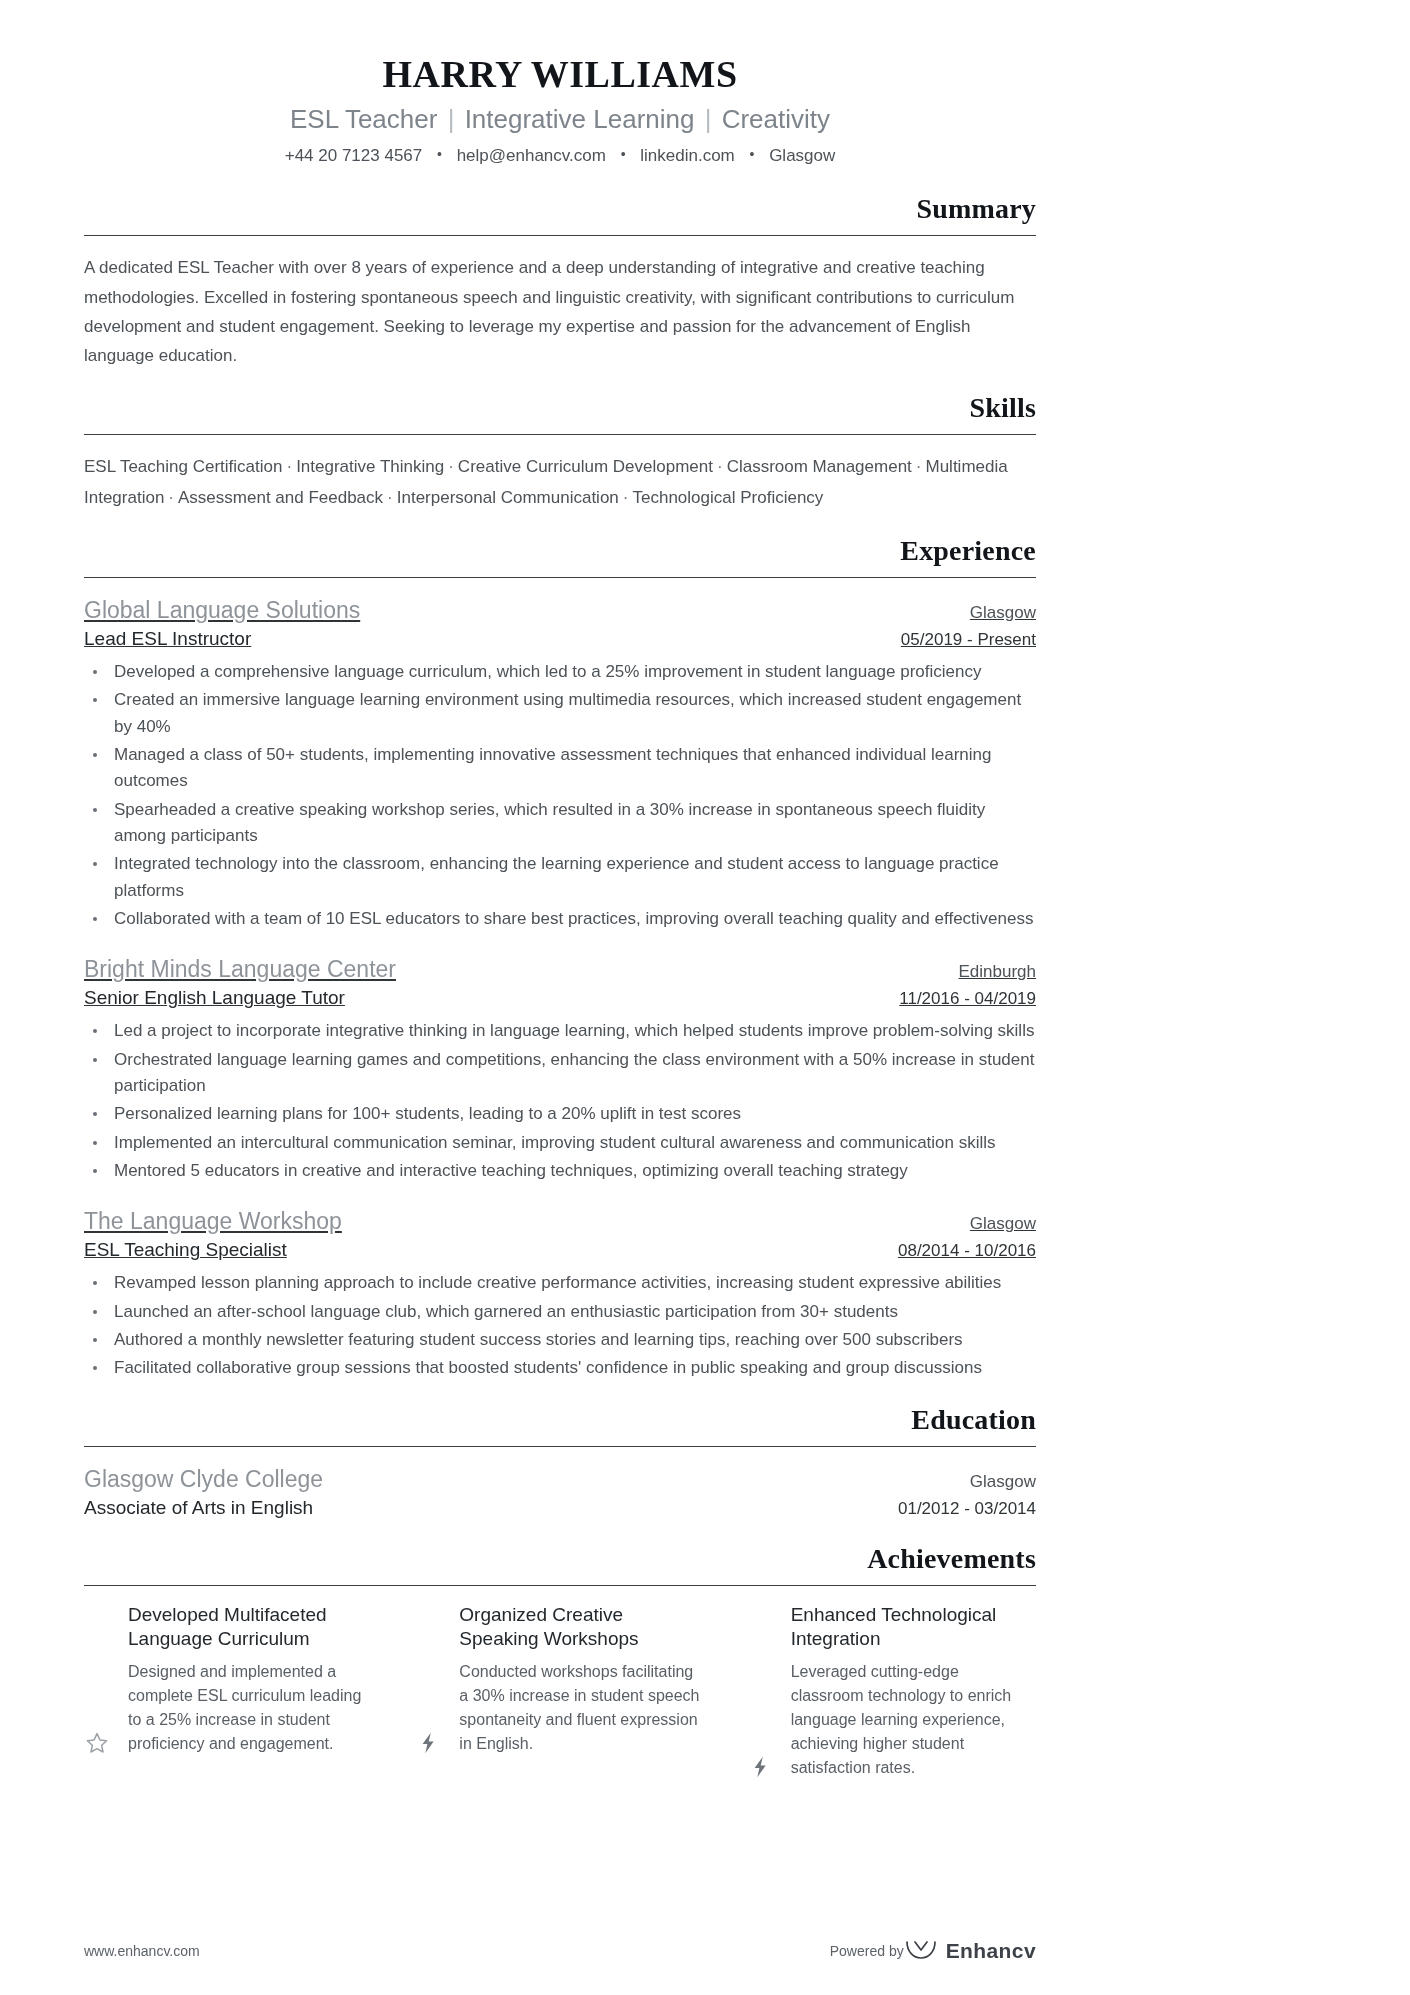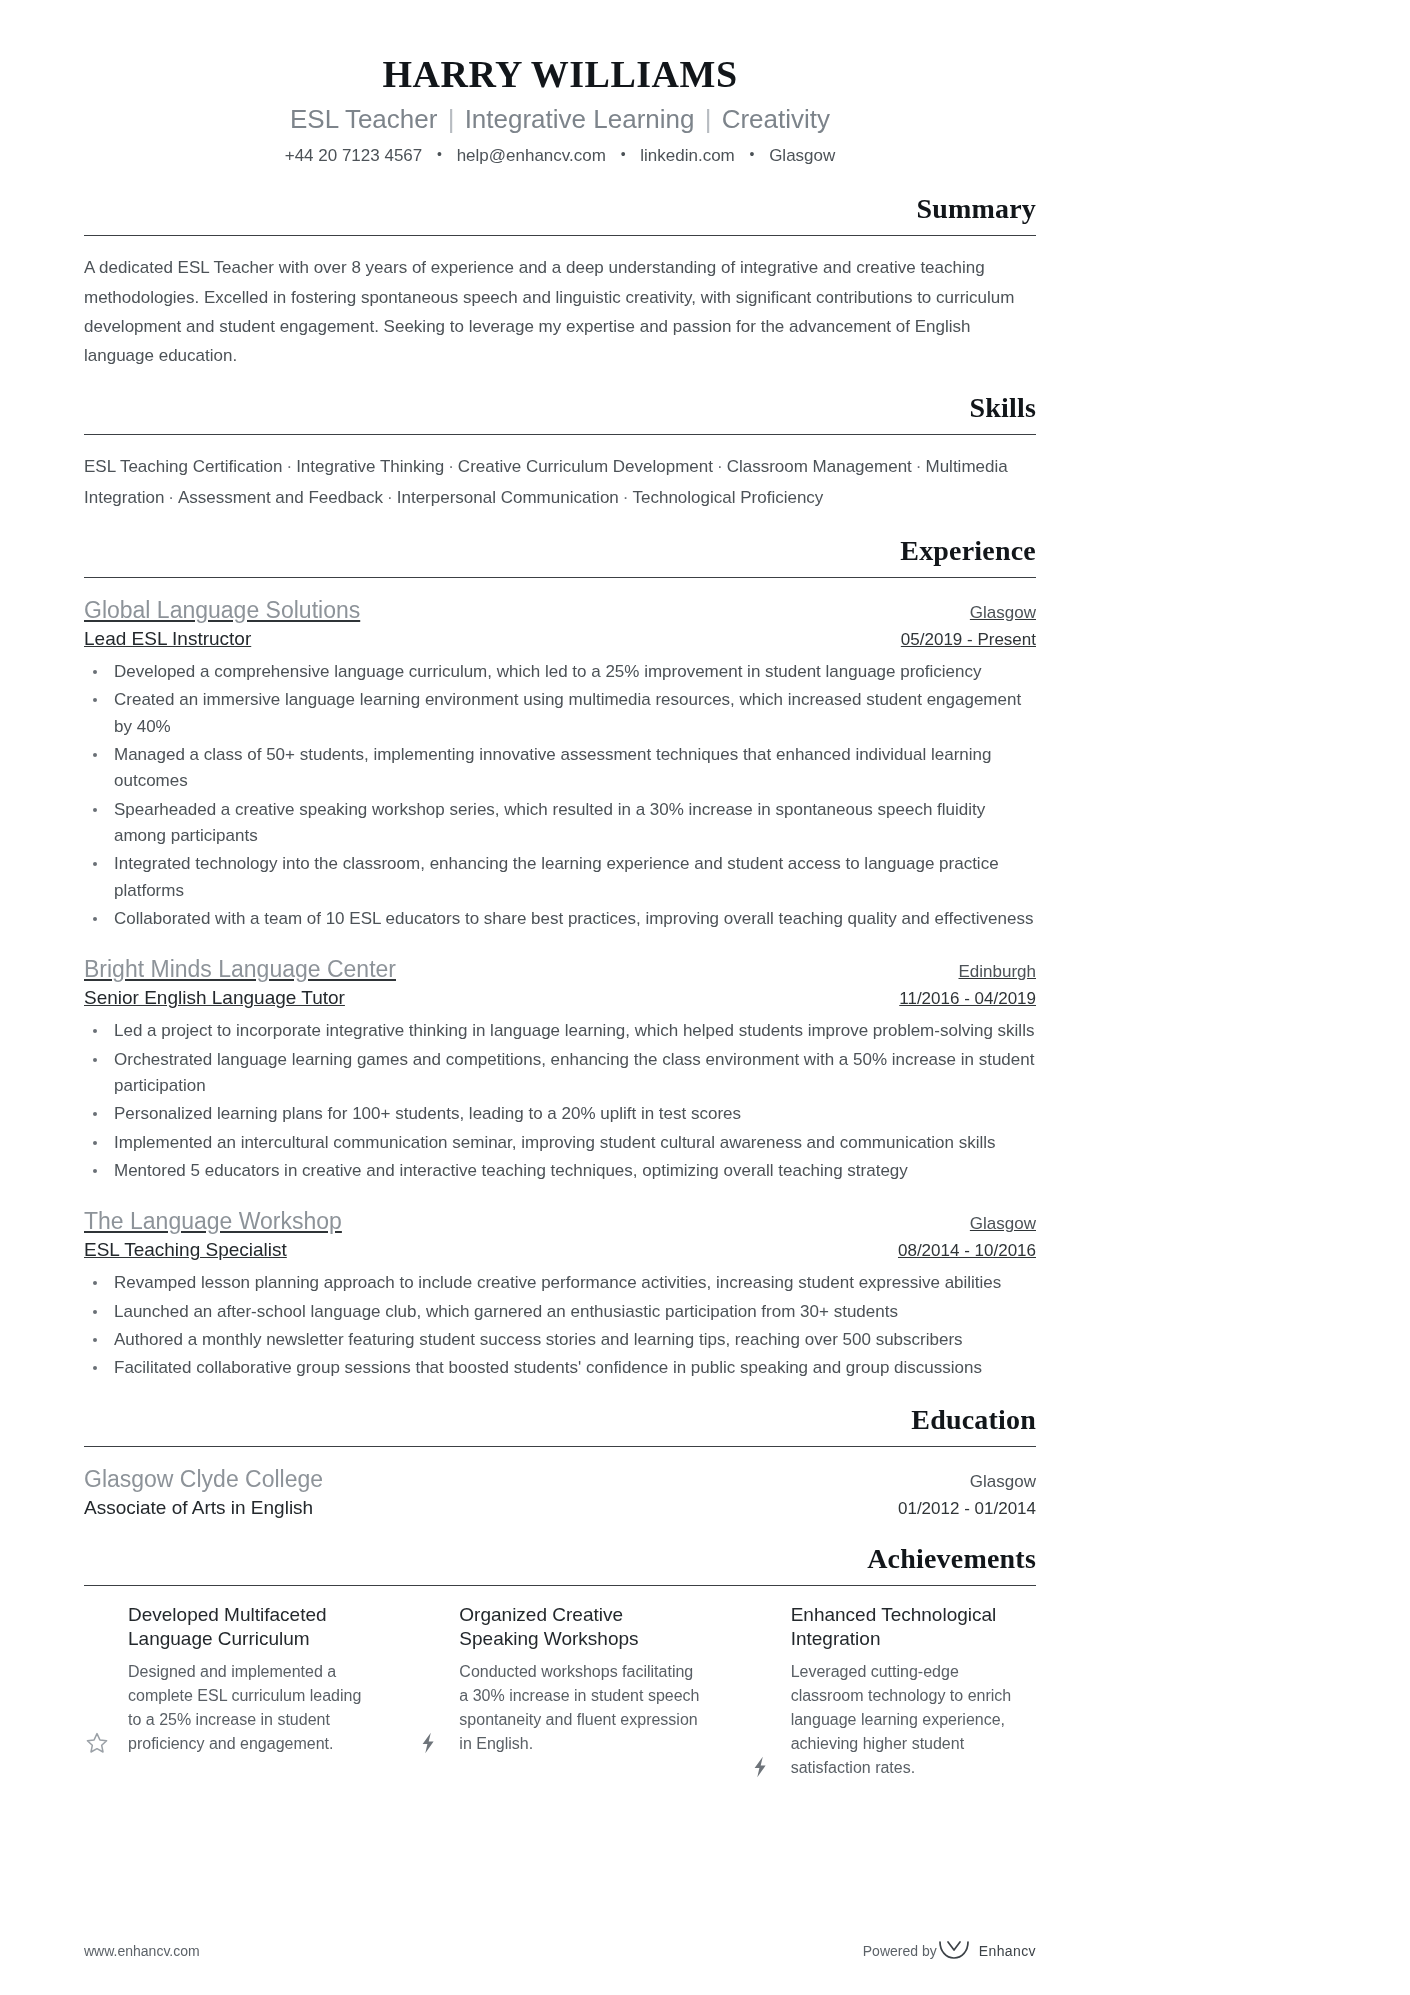--- a/index.html
+++ b/index.html
@@ -221,23 +221,24 @@
   .powered-by {
     font-size: 14px;
     color: #5c6268;
   }
   .brand {
     display: flex;
     align-items: center;
     gap: 8px;
   }
   .brand-word {
-    font-size: 14px;
+    font-size: 21px;
     color: #3c4247;
     letter-spacing: 0.4px;
+    font-weight: bold;
   }
 </style>
 </head>
 <body>
 
 <div class="page">
 
   <div class="header">
     <h1 class="name">HARRY WILLIAMS</h1>
     <div class="headline">
@@ -338,21 +339,21 @@
     <div class="section-title">Education</div>
     <div class="rule"></div>
     <div id="education-entries">
         <div class="entry">
           <div class="entry-row">
             <div class="org">Glasgow Clyde College</div>
             <div class="org-right">Glasgow</div>
           </div>
           <div class="entry-row">
             <div class="role">Associate of Arts in English</div>
-            <div class="role-right">01/2012 - 01/2014</div>
+            <div class="role-right">01/2012 - 03/2014</div>
           </div>
         </div>
       </div>
   </div>
 
   <div class="section">
     <div class="section-title">Achievements</div>
     <div class="rule"></div>
     <div class="ach-grid" id="achievements-grid">
         <div class="ach-col">

